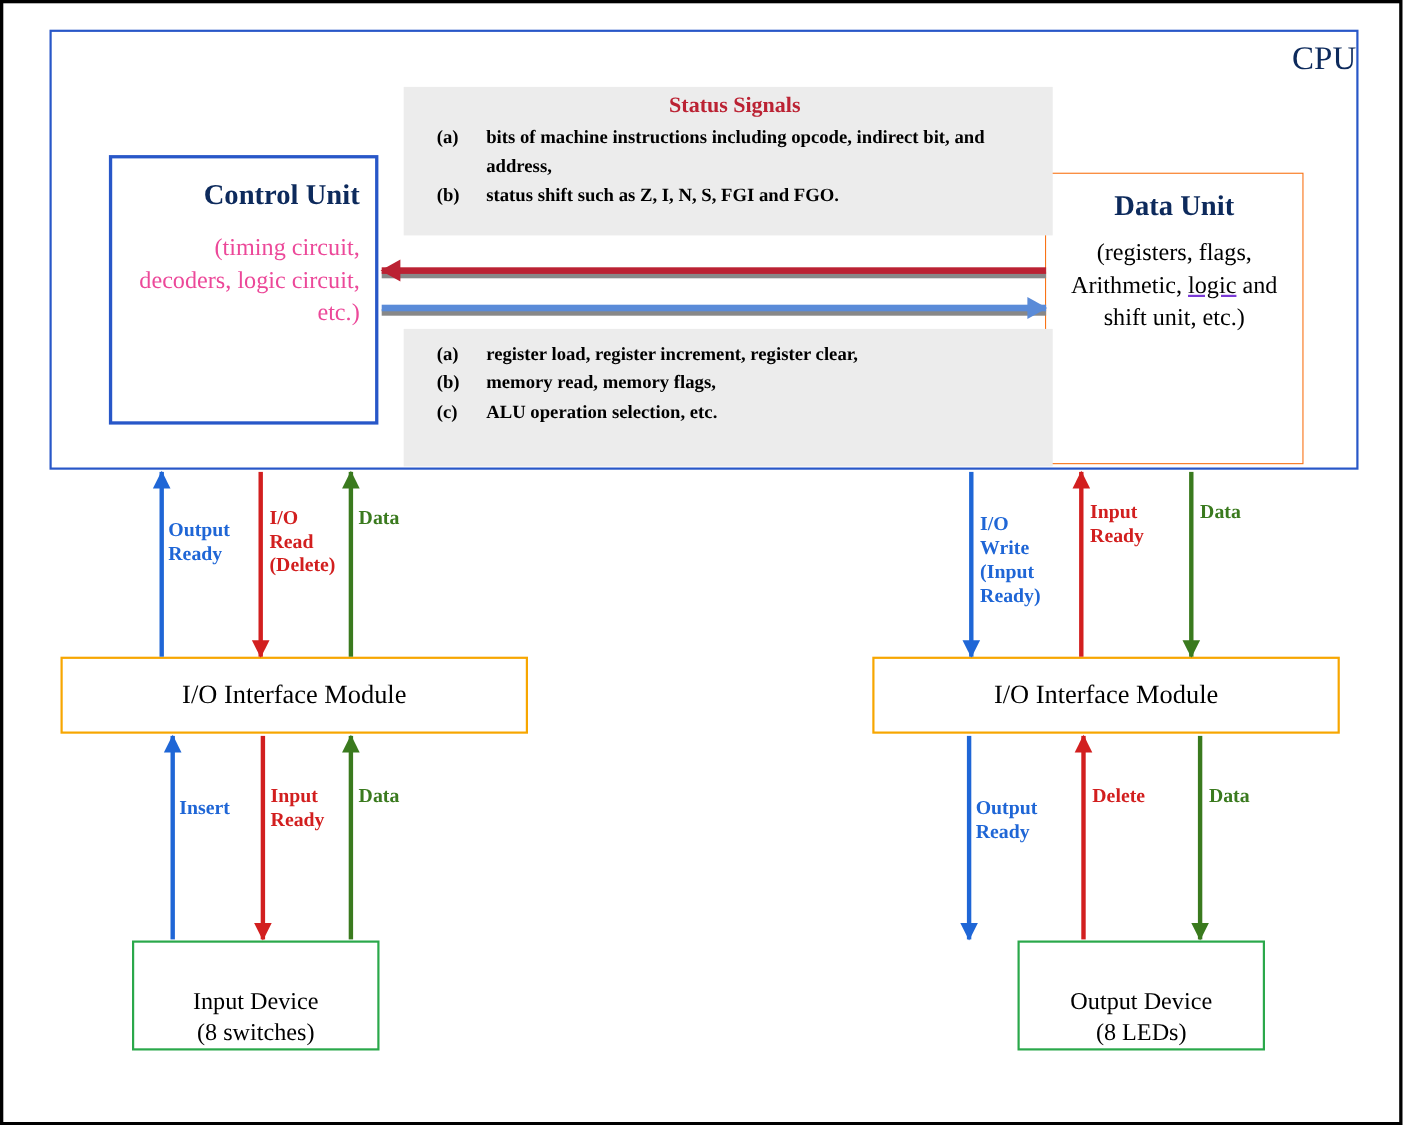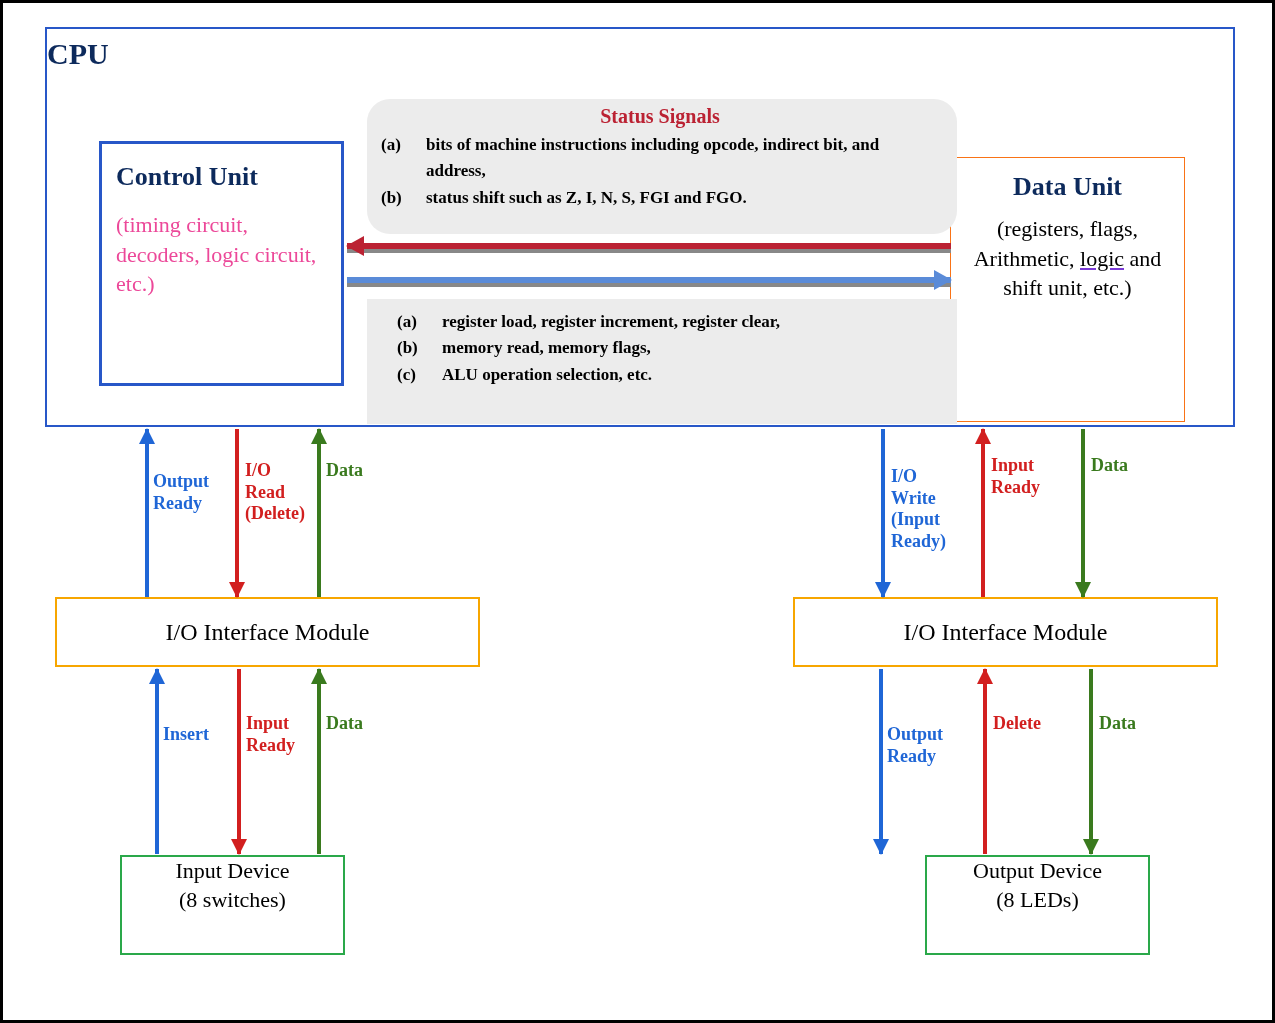--- a/index.html
+++ b/index.html
@@ -13,50 +13,49 @@
 .canvas { position: relative; width: 100%; height: 100%; }
 .cpu-box {
   position: absolute;
   left: 30px; top: 12px;
   width: 1190px; height: 400px;
   border: 2px solid #2857c8;
   background: #fff;
 }
 .cpu-title {
   position: absolute; left: 0; right: 0; top: 8px;
-  text-align: left; font-size: 30px; font-weight: bold;
+  text-align: right; font-size: 30px; font-weight: normal;
   color: #0d2a5c;
 }
 .control-unit {
   position: absolute;
   left: 52px; top: 112px;
   width: 245px; height: 245px;
   border: 3px solid #2857c8;
   padding: 12px 14px;
-  text-align: left;
+  text-align: right;
 }
 .cu-title { color: #0d2a5c; font-weight: bold; font-size: 26px; margin-top: 6px; margin-bottom: 18px; }
 .cu-body { font-size: 22px; color: #ec4899; line-height: 1.35; }
 .data-unit {
   position: absolute;
   right: 48px; top: 128px;
   width: 235px; height: 265px;
   border: 1px solid #f97316;
   padding: 10px 8px;
   text-align: center;
 }
 .du-title { color: #0d2a5c; font-weight: bold; font-size: 26px; margin-top: 4px; margin-bottom: 12px; }
 .du-body { font-size: 22px; color: #000; line-height: 1.35; margin-top: 12px; }
 .status-panel {
   position: absolute;
-  left: 320px; top: 70px;
+  left: 320px; top: 50px;
   width: 590px; height: 135px;
   background: #ececec;
-  padding: 6px 18px 6px 14px;
-  border-radius: 23px;
+  padding: 6px 18px 6px 30px;
 }
 .panel-title { text-align: center; font-weight: bold; font-size: 20px; }
 .status-panel .panel-title { color: #b23; }
 .control-panel .panel-title { color: #2857c8; }
 .panel-list { font-size: 17px; font-weight: bold; margin-top: 4px; line-height: 1.55; }
 .panel-list .row { display: flex; }
 .panel-list .tag { min-width: 45px; }
 .panel-list .txt { flex: 1; }
 .control-panel {
   position: absolute;
@@ -73,21 +72,21 @@
   display: flex; align-items: center; justify-content: center;
   font-size: 24px;
 }
 .io-left { left: 40px; top: 582px; }
 .io-right { right: 42px; top: 582px; }
 .device {
   position: absolute;
   width: 225px; height: 100px;
   border: 2px solid #2aa84a;
   background: #fff;
-  display: flex; align-items: flex-start; justify-content: center;
+  display: flex; align-items: flex-end; justify-content: center;
   text-align: center; font-size: 22px; line-height: 1.3;
 }
 .device-left { left: 105px; top: 840px; }
 .device-right { right: 110px; top: 840px; }
 
 
 .varrow {
   position: absolute;
   width: 4px;
 }

